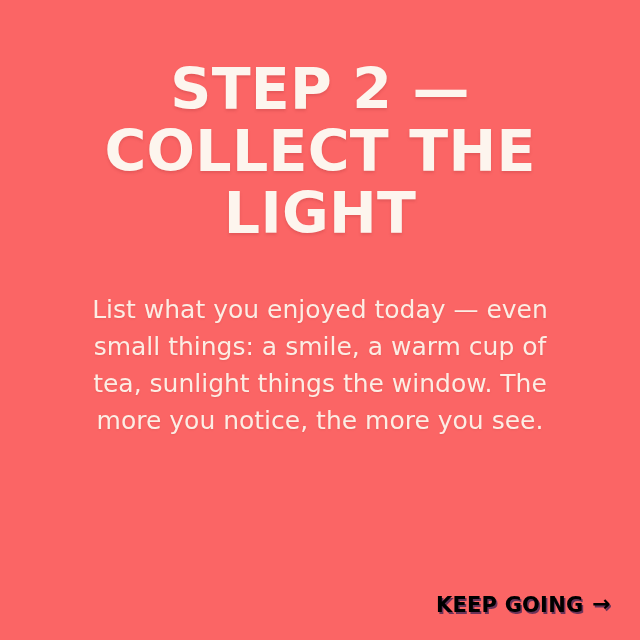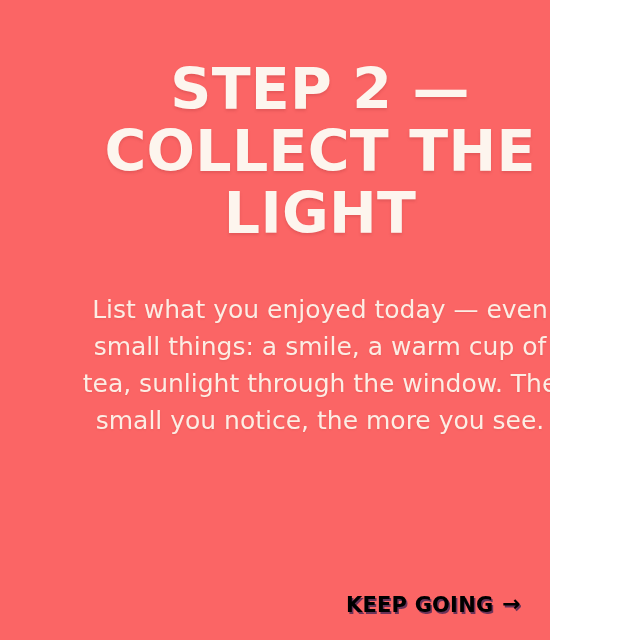--- a/index.html
+++ b/index.html
@@ -8,21 +8,21 @@
   }
   body {
     width: 640px;
     height: 640px;
     overflow: hidden;
     font-family: "DejaVu Sans", sans-serif;
   }
 
   #slide {
     position: relative;
-    width: 550px;
+    width: 640px;
     height: 640px;
     box-sizing: border-box;
     background: #fb6565;
     overflow: hidden;
   }
 
   
   #content-stack {
     position: absolute;
     left: 0;
@@ -91,21 +91,21 @@
   }
 </style>
 </head>
 <body>
 
 <div id="slide">
 
   <div id="content-stack">
     <h1 id="slide-title">STEP 2 — COLLECT THE LIGHT</h1>
 
-    <p id="slide-body">List what you enjoyed today — even small things: a smile, a warm cup of tea, sunlight through the window. The small you notice, the more you see.</p>
+    <p id="slide-body">List what you enjoyed today — even small things: a smile, a warm cup of tea, sunlight things the window. The more you notice, the more you see.</p>
   </div>
 
   <div id="cta">
     <span id="cta-label">KEEP GOING</span>
     <span id="cta-arrow">→</span>
   </div>
 
 </div>
 
 </body></html>

